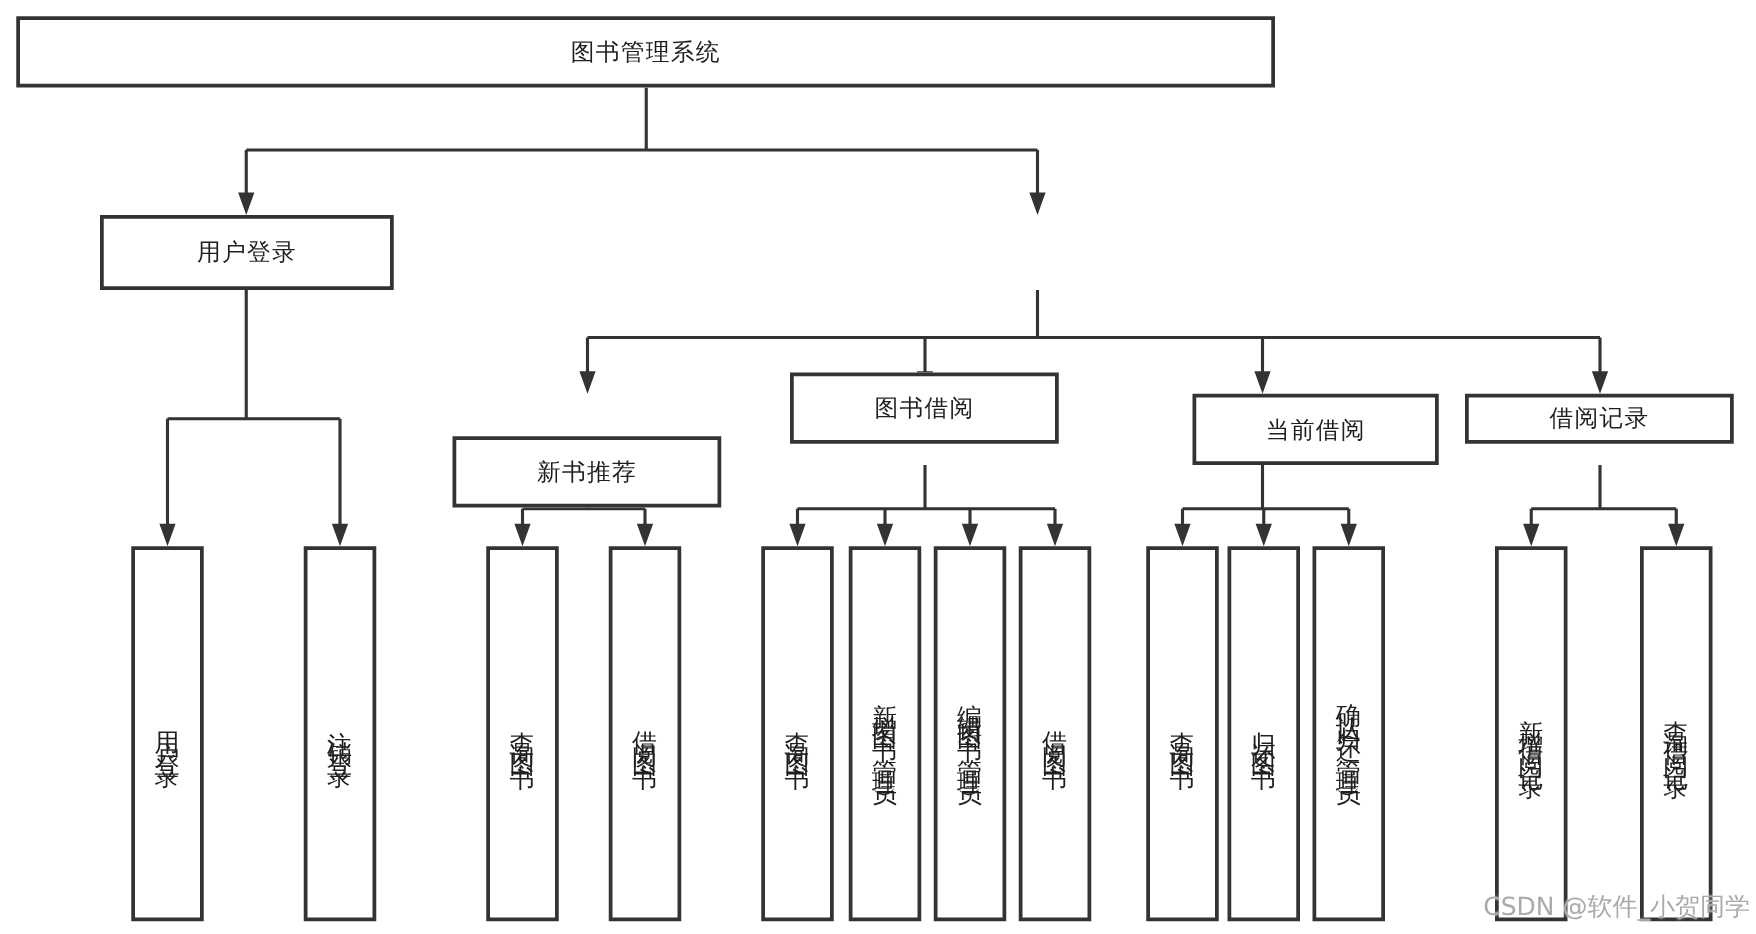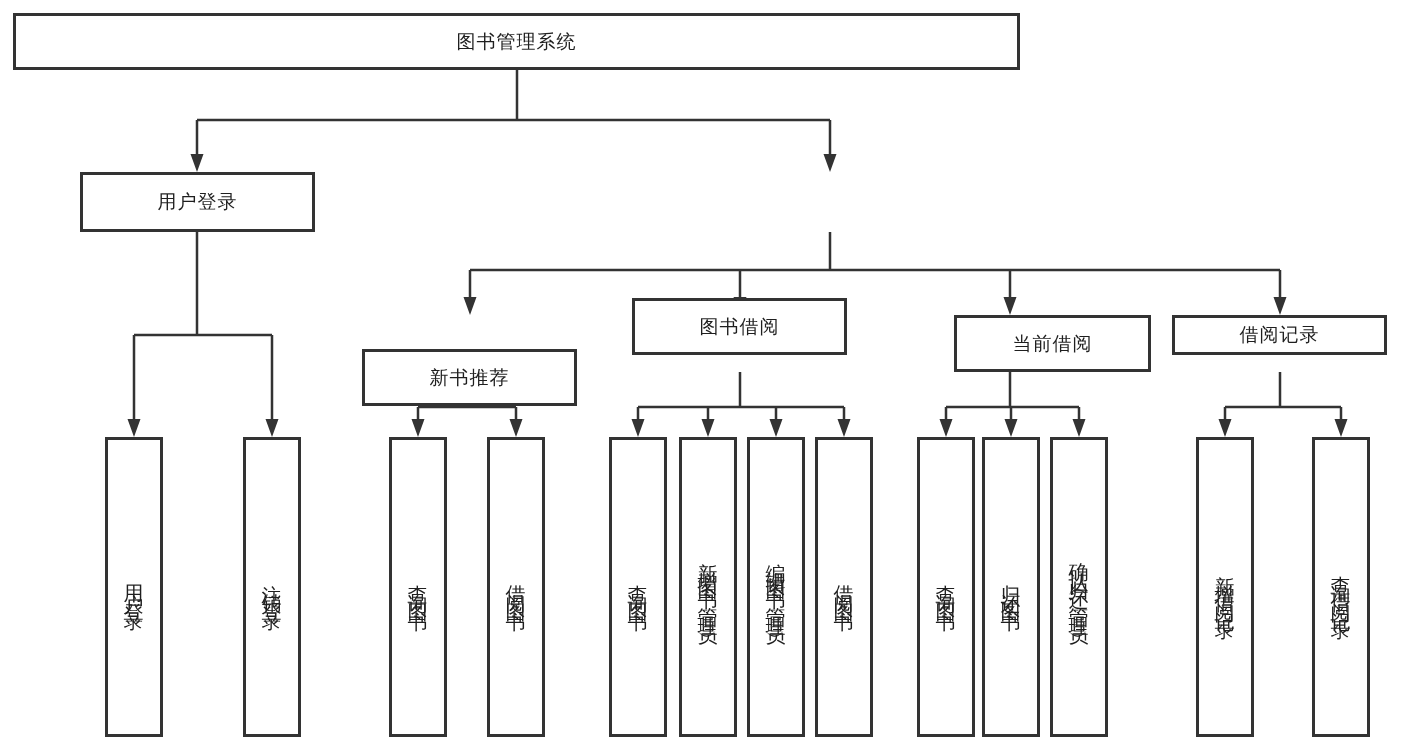--- a/index.html
+++ b/index.html
@@ -100,14 +100,15 @@
   <div class="box vlabel" style="left:747px; top:437px; width:58px; height:300px;">编辑图书（管理员）</div>
   <div class="box vlabel" style="left:815px; top:437px; width:58px; height:300px;">借阅图书</div>
 
   <div class="box vlabel" style="left:917px; top:437px; width:58px; height:300px;">查询图书</div>
   <div class="box vlabel" style="left:982px; top:437px; width:58px; height:300px;">归还图书</div>
   <div class="box vlabel" style="left:1050px; top:437px; width:58px; height:300px;">确认归还（管理员）</div>
 
   <div class="box vlabel" style="left:1196px; top:437px; width:58px; height:300px;">新增借阅记录</div>
   <div class="box vlabel" style="left:1312px; top:437px; width:58px; height:300px;">查询借阅记录</div>
 
+  <div class="watermark">CSDN @软件_小贺同学</div>
 
 </div>
 
 </body></html>

